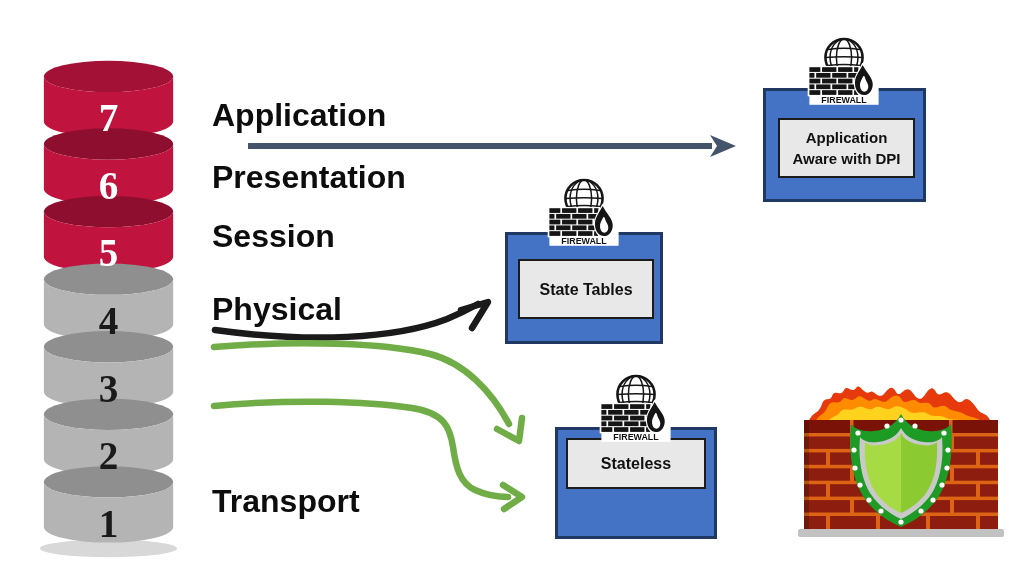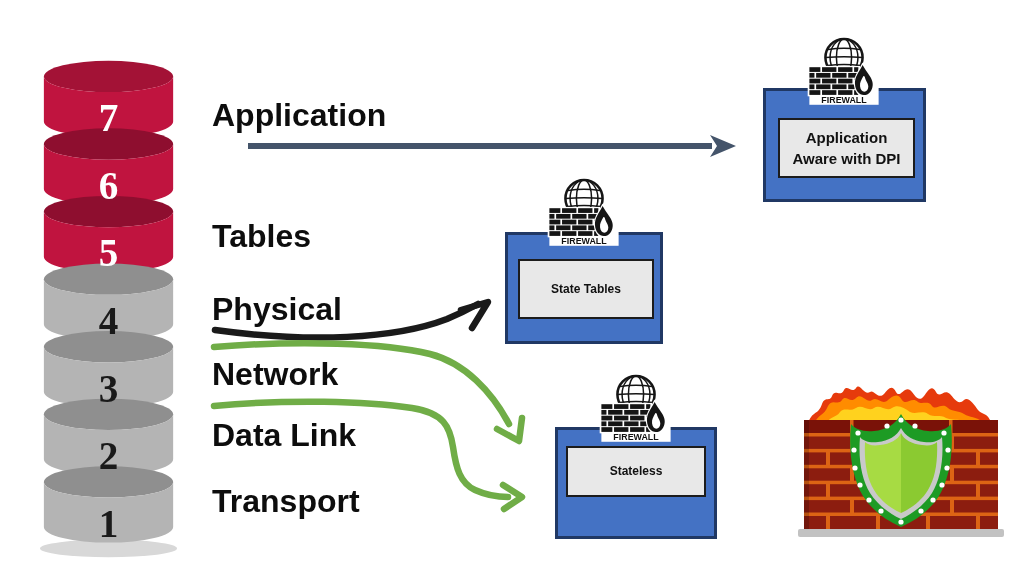--- a/index.html
+++ b/index.html
@@ -5,21 +5,21 @@
   html,body{margin:0;padding:0;background:#fff;}
   .stage{position:relative;width:1024px;height:576px;background:#ffffff;overflow:hidden;
          font-family:"Liberation Sans",sans-serif;}
   .abs{position:absolute;}
   .layer-label{position:absolute;left:212px;font-size:32px;font-weight:700;color:#0d0d0d;
                line-height:38px;white-space:nowrap;}
   .fw-unit{position:absolute;}
   .fw-box{position:absolute;background:#4472C4;border:3px solid #203864;box-sizing:border-box;}
   .fw-inner{position:absolute;background:#E8E8E8;border:2px solid #1c1c1c;box-sizing:border-box;
             display:flex;align-items:center;justify-content:center;text-align:center;
-            font-size:12px;font-weight:700;color:#111;line-height:21px;white-space:pre-line;}
+            font-size:16px;font-weight:700;color:#111;line-height:21px;white-space:pre-line;}
   .fw-icon{position:absolute;z-index:3;}
   svg text.cap{font-family:"Liberation Sans",sans-serif;}
 </style>
 </head>
 <body>
 
 <div class="stage">
 
   <svg width="0" height="0" style="position:absolute" aria-hidden="true">
     <defs>
@@ -97,24 +97,23 @@
       <text x="72" y="141" fill="#ffffff">6</text>
       <text x="72" y="210" fill="#ffffff">5</text>
       <text x="72" y="279" fill="#1A1A1A">4</text>
       <text x="72" y="348" fill="#1A1A1A">3</text>
       <text x="72" y="417" fill="#1A1A1A">2</text>
       <text x="72" y="486" fill="#1A1A1A">1</text>
     </g>
   </svg>
 
   <div class="layer-label" style="top:96px">Application</div>
-  <div class="layer-label" style="top:217px">Tables</div>
+  <div class="layer-label" style="top:158px">Presentation</div>
+  <div class="layer-label" style="top:217px">Session</div>
   <div class="layer-label" style="top:290px">Physical</div>
-  <div class="layer-label" style="top:355px">Network</div>
-  <div class="layer-label" style="top:416px">Data Link</div>
   <div class="layer-label" style="top:482px">Transport</div>
 
   <svg class="abs" style="left:0;top:0" width="1024" height="576" viewBox="0 0 1024 576">
     <g>
       <path d="M248,146 L712,146" stroke="#44546A" stroke-width="6" fill="none"></path>
       <path d="M710,135 L736,146 L710,157 L717,146 Z" fill="#44546A"></path>
     </g>
     <g stroke="#1A1A1A" stroke-width="6.5" fill="none" stroke-linecap="round" stroke-linejoin="round">
       <path d="M215,330 C310,343 395,339 447,319 C459,314 469,309 478,304"></path>
       <polyline points="461,310 488,302 472,328"></polyline>
@@ -145,21 +144,21 @@
       <div class="fw-inner" style="left:10px;top:24px;width:136px;height:60px">State Tables</div>
     </div>
     <svg class="fw-icon" style="left:546px;top:178px" width="76" height="68" viewBox="0 0 90 80">
       <use href="#fwicon" xlink:href="#fwicon"></use>
       <text class="cap" x="45" y="78" font-size="10.5" font-weight="bold" text-anchor="middle" fill="#111">FIREWALL</text>
     </svg>
   </div>
 
   <div class="fw-unit">
     <div class="fw-box" style="left:555px;top:427px;width:162px;height:112px">
-      <div class="fw-inner" style="left:8px;top:16px;width:140px;height:51px">Stateless</div>
+      <div class="fw-inner" style="left:8px;top:8px;width:140px;height:51px">Stateless</div>
     </div>
     <svg class="fw-icon" style="left:598px;top:374px" width="76" height="68" viewBox="0 0 90 80">
       <use href="#fwicon" xlink:href="#fwicon"></use>
       <text class="cap" x="45" y="78" font-size="10.5" font-weight="bold" text-anchor="middle" fill="#111">FIREWALL</text>
     </svg>
   </div>
 
   <svg class="abs" style="left:792px;top:376px" width="220" height="184" viewBox="0 0 220 184">
     <g>
       <path fill="#E63A0C" d="M16,48 C20,34 26,40 30,28 C33,20 38,26 40,20 C43,12 48,22 52,14 C55,8 60,18 64,12 C68,6 72,20 78,16 C82,13 86,24 92,18 C96,13 100,8 104,16 C108,23 112,10 118,14 C122,17 126,28 132,20 C136,14 140,8 144,16 C148,23 152,12 158,18 C162,22 166,30 172,24 C176,20 182,28 186,34 C190,39 194,36 198,44 L202,48 Z"></path>

